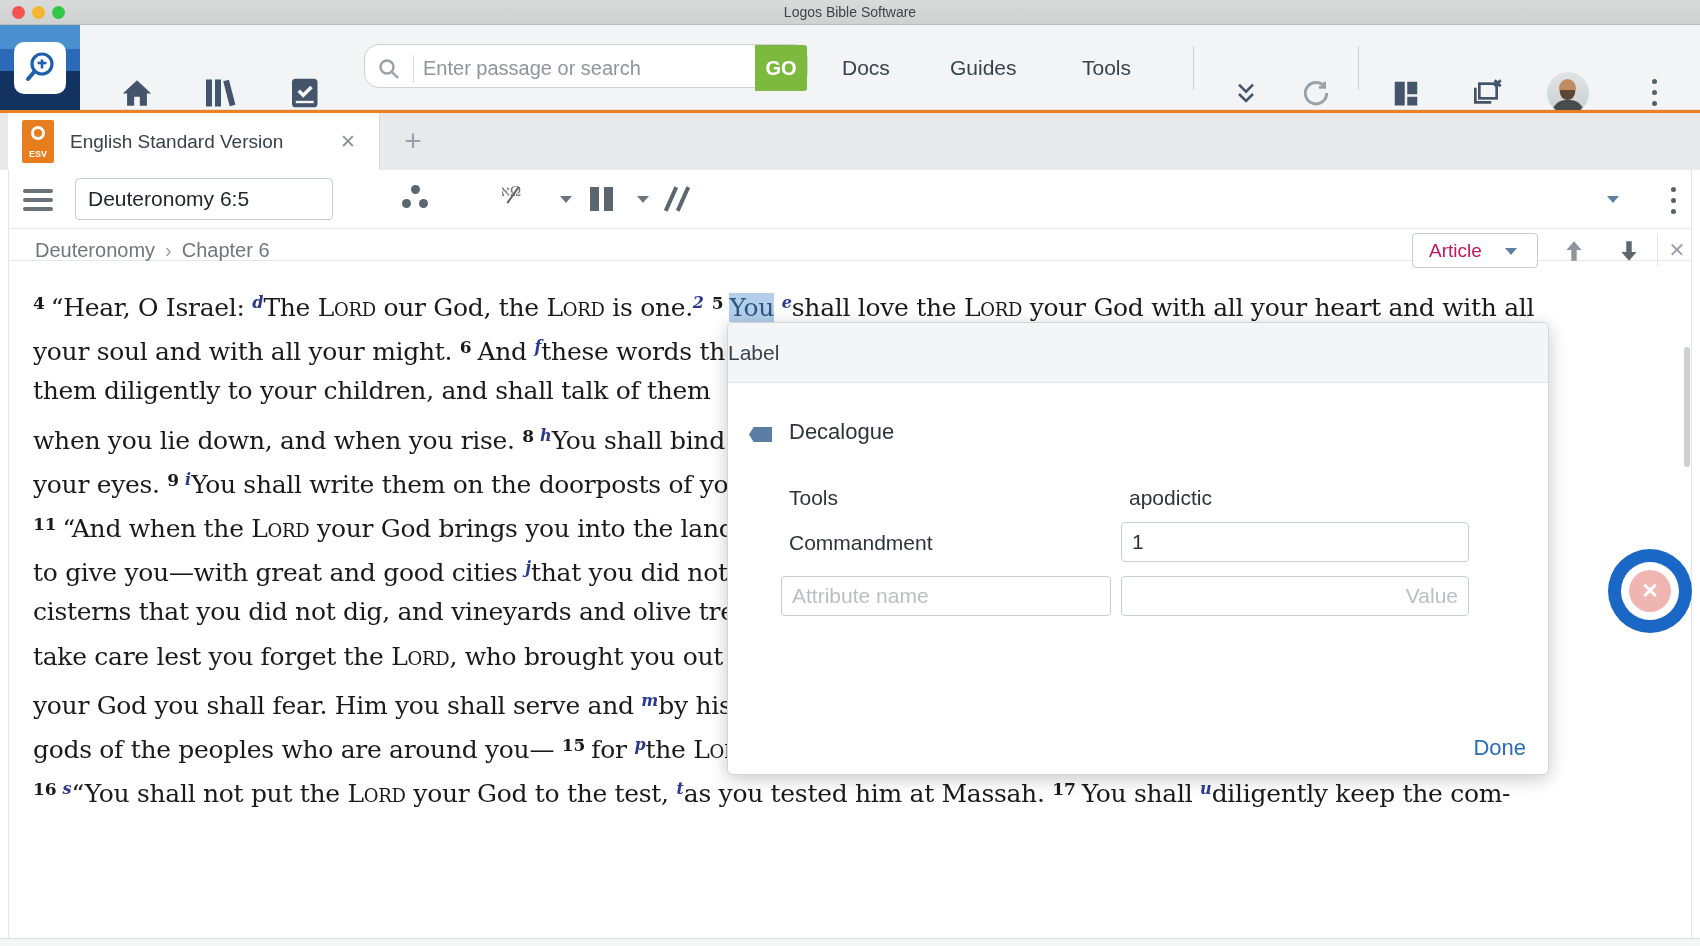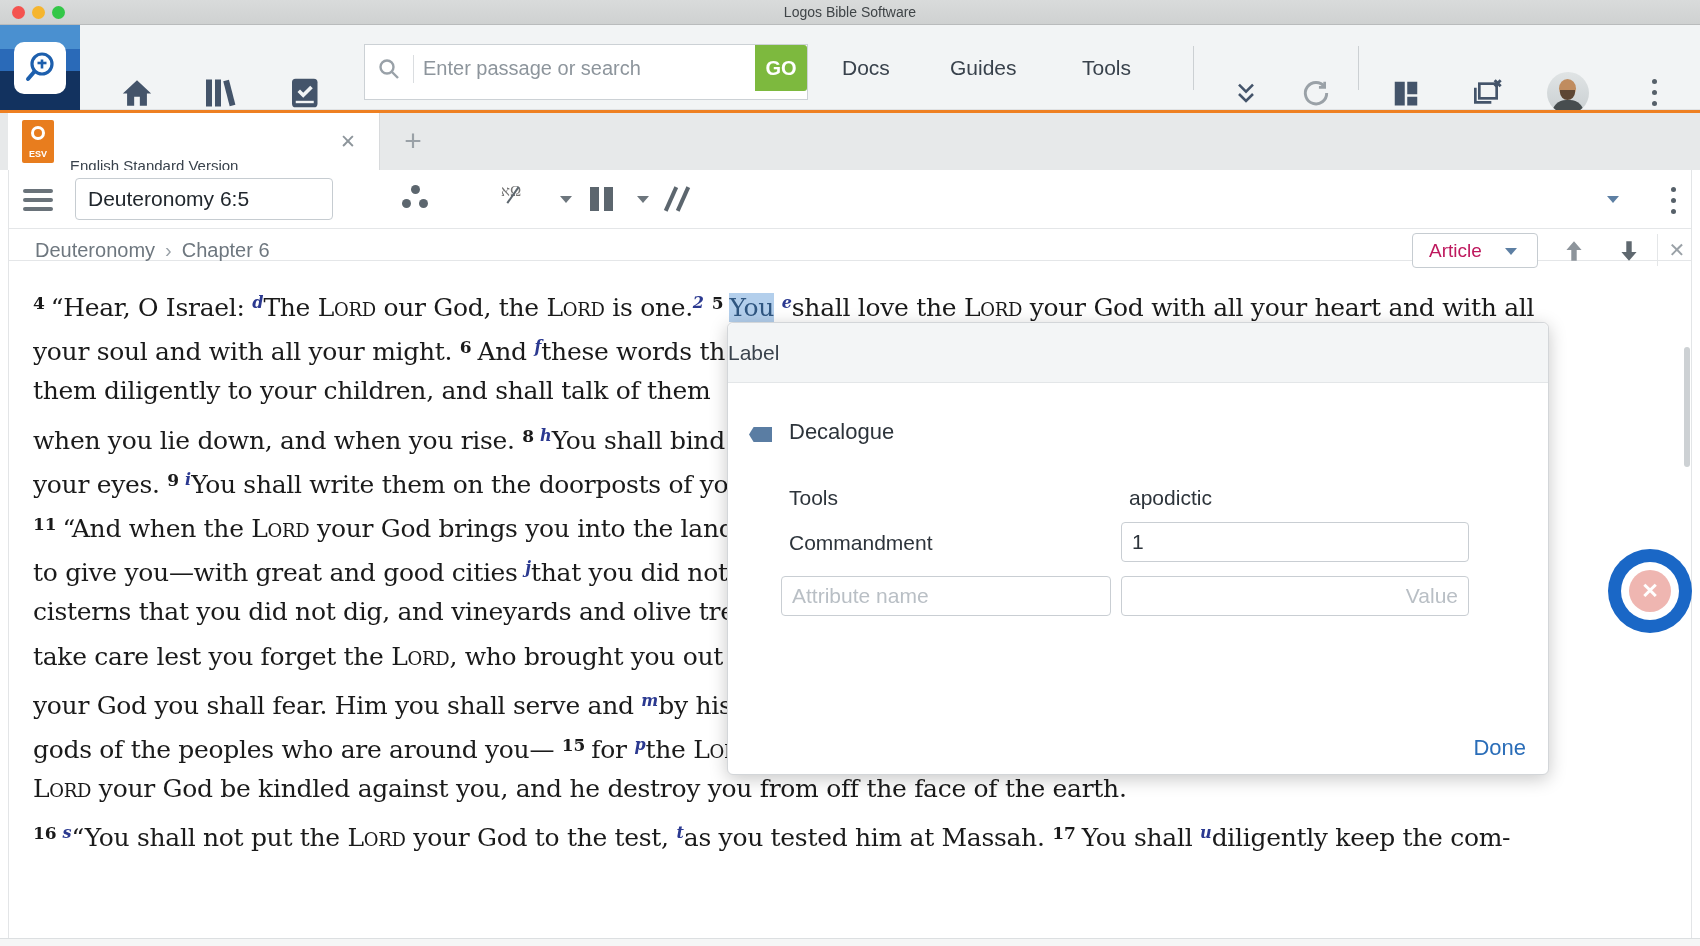--- a/index.html
+++ b/index.html
@@ -19,22 +19,22 @@
   
   .toolbar { position:absolute; left:0; top:25px; width:1700px; height:85px; background:#f2f4f5;
     border-bottom:1px solid #e0e2e4; }
   .logo-block { position:absolute; left:0; top:0; width:80px; height:85px; }
   .logo-band1 { position:absolute; left:0; top:0; width:80px; height:24px; background:#4a90d0; }
   .logo-band2 { position:absolute; left:0; top:24px; width:80px; height:22px; background:#2a6ab8; }
   .logo-band3 { position:absolute; left:0; top:46px; width:80px; height:39px; background:#12325f; }
   .logo-sq { position:absolute; left:14px; top:17px; width:52px; height:52px; background:#fff;
     border-radius:10px; display:flex; align-items:center; justify-content:center; }
   .tb-icon { position:absolute; color:#44546a; }
-  .searchbox { position:absolute; left:364px; top:19px; width:444px; height:56px; background:#fff;
-    border:1px solid #ccd1d5; border-radius:0; }
+  .searchbox { position:absolute; left:364px; top:19px; width:444px; height:44px; background:#fff;
+    border:1px solid #ccd1d5; border-radius:15px; }
   .searchbox .mag { position:absolute; left:12px; top:12px; color:#99a1a8; }
   .searchbox .sdiv { position:absolute; left:48px; top:10px; width:1px; height:28px; background:#dadde0; }
   .searchbox input { position:absolute; left:58px; top:0; width:320px; height:46px; border:none; outline:none;
     font-size:20px; color:#333; font-family:"Liberation Sans",sans-serif; background:transparent; }
   .searchbox input::placeholder { color:#8d959c; }
   .go-btn { position:absolute; right:0; top:0; width:52px; height:46px; background:#7db93e; color:#fff;
     border:none; font-size:20px; font-weight:bold; border-radius:0 3px 3px 0; font-family:"Liberation Sans",sans-serif; }
   .tb-menu { position:absolute; top:0; height:85px; line-height:85px; font-size:21px; color:#39424c; cursor:default; }
   .tb-vdiv { position:absolute; top:21px; width:1px; height:44px; background:#ccd0d3; }
   .avatar { position:absolute; left:1547px; top:47px; width:42px; height:42px; border-radius:50%;
@@ -46,21 +46,21 @@
   .kebab i { display:block; width:5px; height:5px; border-radius:50%; background:#566069; margin-bottom:6px; }
 
   
   .tabbar { position:absolute; left:0; top:110px; width:1700px; height:60px; background:#e7e9ea; }
   .tab-accent { position:absolute; left:0; top:0; width:1700px; height:3px; background:#ee8022; }
   .tab-active { position:absolute; left:8px; top:3px; width:372px; height:57px; background:#fff;
     border-right:1px solid #d8dadc; }
   .esv-ic { position:absolute; left:14px; top:7px; width:32px; height:43px; background:#e87d1e; border-radius:2px; }
   .esv-ring { position:absolute; left:9px; top:6px; width:14px; height:14px; border:3px solid #fff; border-radius:50%; }
   .esv-txt { position:absolute; left:0; right:0; bottom:4px; text-align:center; font-size:9px; font-weight:bold; color:#fff; }
-  .tab-label { position:absolute; left:62px; top:0; line-height:57px; font-size:15px; color:#39424c; white-space:nowrap;margin-top:24px; }
+  .tab-label { position:absolute; left:62px; top:0; line-height:57px; font-size:19px; color:#39424c; white-space:nowrap; }
   .tab-close { position:absolute; left:322px; top:0; width:36px; line-height:57px; text-align:center;
     font-size:19px; color:#8d959b; cursor:default; }
   .newtab { position:absolute; left:390px; top:3px; width:46px; height:57px; line-height:55px; text-align:center;
     font-size:30px; font-weight:300; color:#9aa1a7; cursor:default; }
 
   
   .rtoolbar { position:absolute; left:9px; top:170px; width:1682px; height:58px; background:#fff; }
   .hamburger { position:absolute; left:14px; top:19px; width:30px; }
   .hamburger i { display:block; width:30px; height:4px; border-radius:2px; background:#6a737a; margin-bottom:5px; }
   .ref-input { position:absolute; left:66px; top:8px; width:258px; height:42px; border:1px solid #c6ccd1;
@@ -331,21 +331,20 @@
         <div class="tline"><span class="seg-p">your soul and with all your might. </span><span class="seg-v">6 </span><span class="seg-p">And </span><span class="seg-f">f</span><span class="seg-p">these words th</span></div>
         <div class="tline"><span class="seg-p">them diligently to your children, and shall talk of them</span></div>
         <div class="tline"><span class="seg-p">when you lie down, and when you rise. </span><span class="seg-v">8 </span><span class="seg-f">h</span><span class="seg-p">You shall bind t</span></div>
         <div class="tline"><span class="seg-p">your eyes. </span><span class="seg-v">9 </span><span class="seg-f">i</span><span class="seg-p">You shall write them on the doorposts of you</span></div>
         <div class="tline"><span class="seg-v">11 </span><span class="seg-p">“And when the </span><span class="seg-sc">Lord</span><span class="seg-p"> your God brings you into the land</span></div>
         <div class="tline"><span class="seg-p">to give you—with great and good cities </span><span class="seg-f">j</span><span class="seg-p">that you did not b</span></div>
         <div class="tline"><span class="seg-p">cisterns that you did not dig, and vineyards and olive tre</span></div>
         <div class="tline"><span class="seg-p">take care lest you forget the </span><span class="seg-sc">Lord</span><span class="seg-p">, who brought you out</span></div>
         <div class="tline"><span class="seg-p">your God you shall fear. Him you shall serve and </span><span class="seg-f">m</span><span class="seg-p">by his</span></div>
         <div class="tline"><span class="seg-p">gods of the peoples who are around you— </span><span class="seg-v">15 </span><span class="seg-p">for </span><span class="seg-f">p</span><span class="seg-p">the </span><span class="seg-sc">Lord</span><span class="seg-p"> your God in your midst </span><span class="seg-f">q</span><span class="seg-p">is a jealous God—</span><span class="seg-f">r</span><span class="seg-p">lest the anger of the</span></div>
-        <div class="tline"><span class="seg-sc">Lord</span><span class="seg-p"> your God be kindled against you, and he destroy you from off the face of the earth.</span></div>
         <div class="tline"><span class="seg-v">16 </span><span class="seg-f">s</span><span class="seg-p">“You shall not put the </span><span class="seg-sc">Lord</span><span class="seg-p"> your God to the test, </span><span class="seg-f">t</span><span class="seg-p">as you tested him at Massah. </span><span class="seg-v">17 </span><span class="seg-p">You shall </span><span class="seg-f">u</span><span class="seg-p">diligently keep the com-</span></div>
       </div>
     <div class="scrollthumb"></div>
   </div>
 
   <div class="popup">
     <div class="popup-head">Label</div>
     <div class="tagshape"></div>
     <div class="tag-name">Decalogue</div>
 

